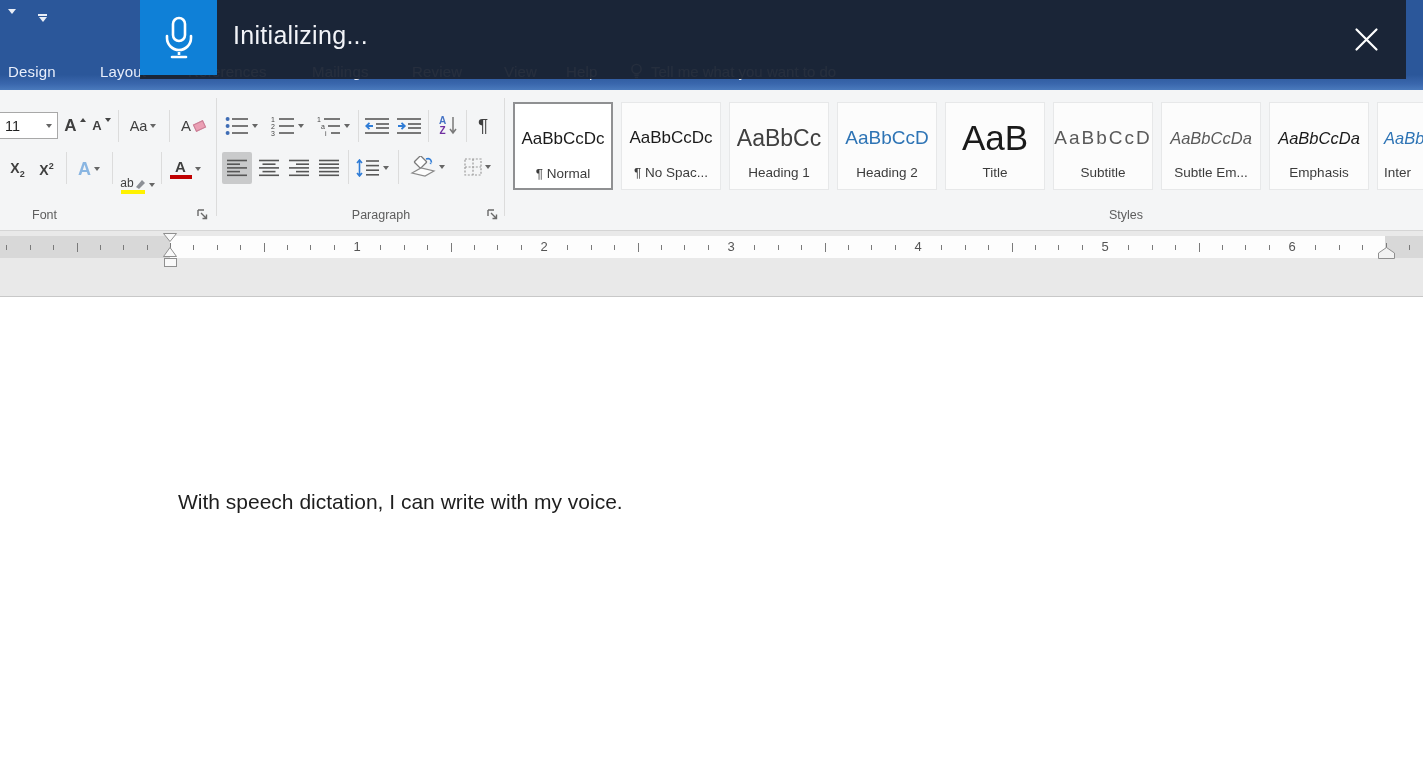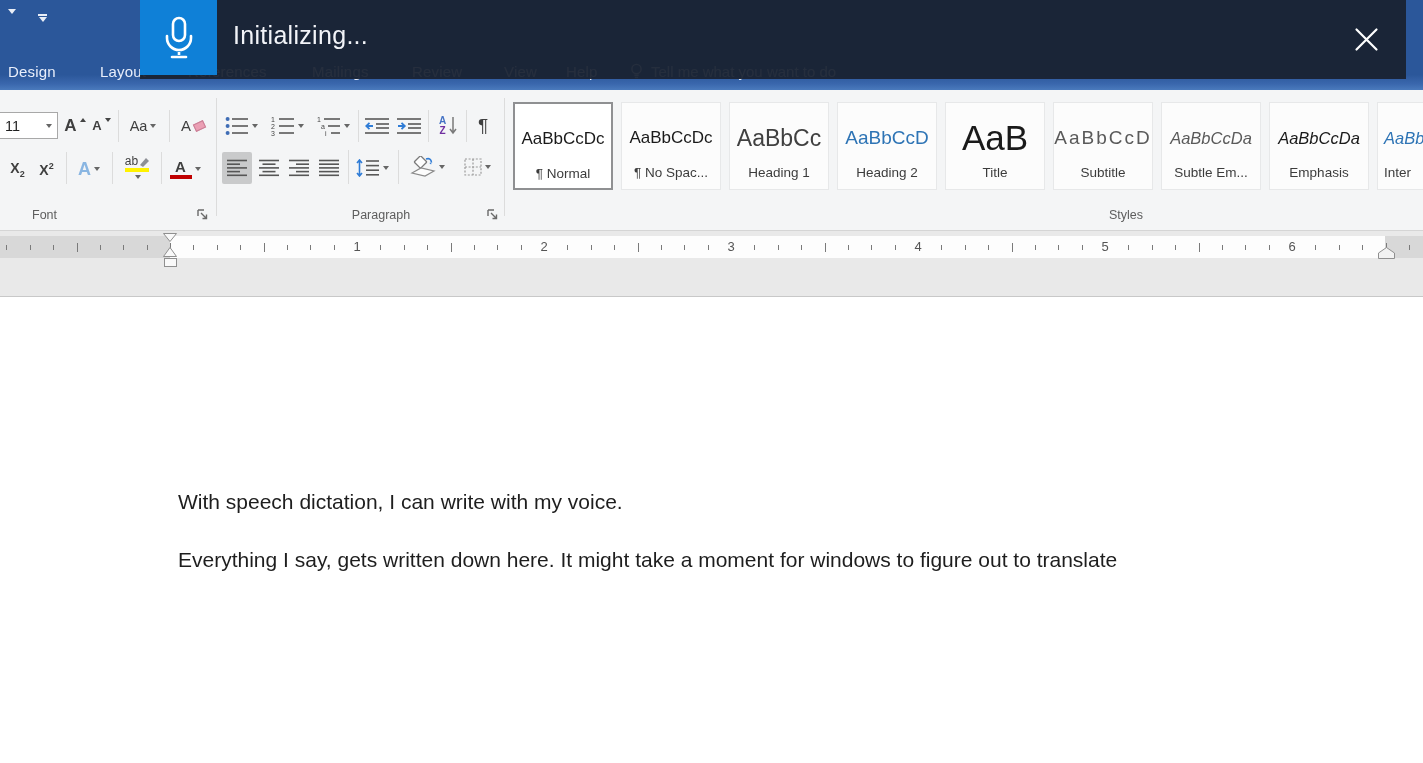--- a/index.html
+++ b/index.html
@@ -130,21 +130,21 @@
       </div>
       <div class="btn" style="left:33px;top:64px;width:27px;height:30px;font-size:14px;font-weight:600;">
         <span><span>X</span><sup style="font-size:9px;"></sup><sup style="font-size:9px;">2</sup></span>
       </div>
       <div class="vsep" style="left:66px;top:62px;height:32px;"></div>
       <div class="btn" style="left:70px;top:64px;width:38px;height:30px;">
         <span style="font-size:18px;font-weight:700;color:#8ab6e2;">A</span>
         <span class="caret"></span>
       </div>
       <div class="vsep" style="left:112px;top:62px;height:32px;"></div>
-      <div class="btn" style="left:115px;top:60px;width:45px;height:34px;flex-direction:column;">
+      <div class="btn" style="left:115px;top:78px;width:45px;height:34px;">
         <span class="icon-col">
           <span style="display:flex;align-items:center;gap:1px;">
             <span style="font-size:12px;">ab</span>
             <svg width="11" height="12" viewBox="0 0 11 12">
                 <path d="M1 10 L7 3 L10 6 L4 12 Z" fill="#8d9096"></path>
               </svg>
           </span>
           <span class="ubar" style="width:24px;background:#fff200;"></span>
         </span>
         <span class="caret"></span>
@@ -428,21 +428,20 @@
     </svg>
     <div class="marker" style="left:164px;top:27px;width:13px;height:9px;background:#f9f9f9;border:1px solid #8f8f8f;"></div>
     <svg class="marker" style="left:1378px;top:16px;" width="17" height="12" viewBox="0 0 17 12">
       <polygon points="0.5,11.5 0.5,6 8.5,0.5 16.5,6 16.5,11.5" fill="#f2f2f2" stroke="#8f8f8f" stroke-width="1"></polygon>
     </svg>
   </div>
 
   <div class="doc">
     <div class="para" style="top:186px;">With speech dictation, I can write with my voice.</div>
     <div class="para" style="top:244px;">
-      <div>Everything I say, gets written down here. It might take a moment for windows to figure out to translate</div>
     </div>
   </div>
 
   <div class="overlay">
     <div class="mic-tile">
       <svg width="36" height="46" viewBox="0 0 36 46">
         <rect x="12" y="3" width="12" height="23" rx="6" fill="none" stroke="#ffffff" stroke-width="2.6"></rect>
         <path d="M6 21 v2 a12 12 0 0 0 24 0 v-2" fill="none" stroke="#ffffff" stroke-width="2.6" stroke-linecap="round"></path>
         <line x1="18" y1="37" x2="18" y2="40" stroke="#ffffff" stroke-width="2.6"></line>
         <path d="M11 42 h14" stroke="#ffffff" stroke-width="2.6" stroke-linecap="round"></path>

